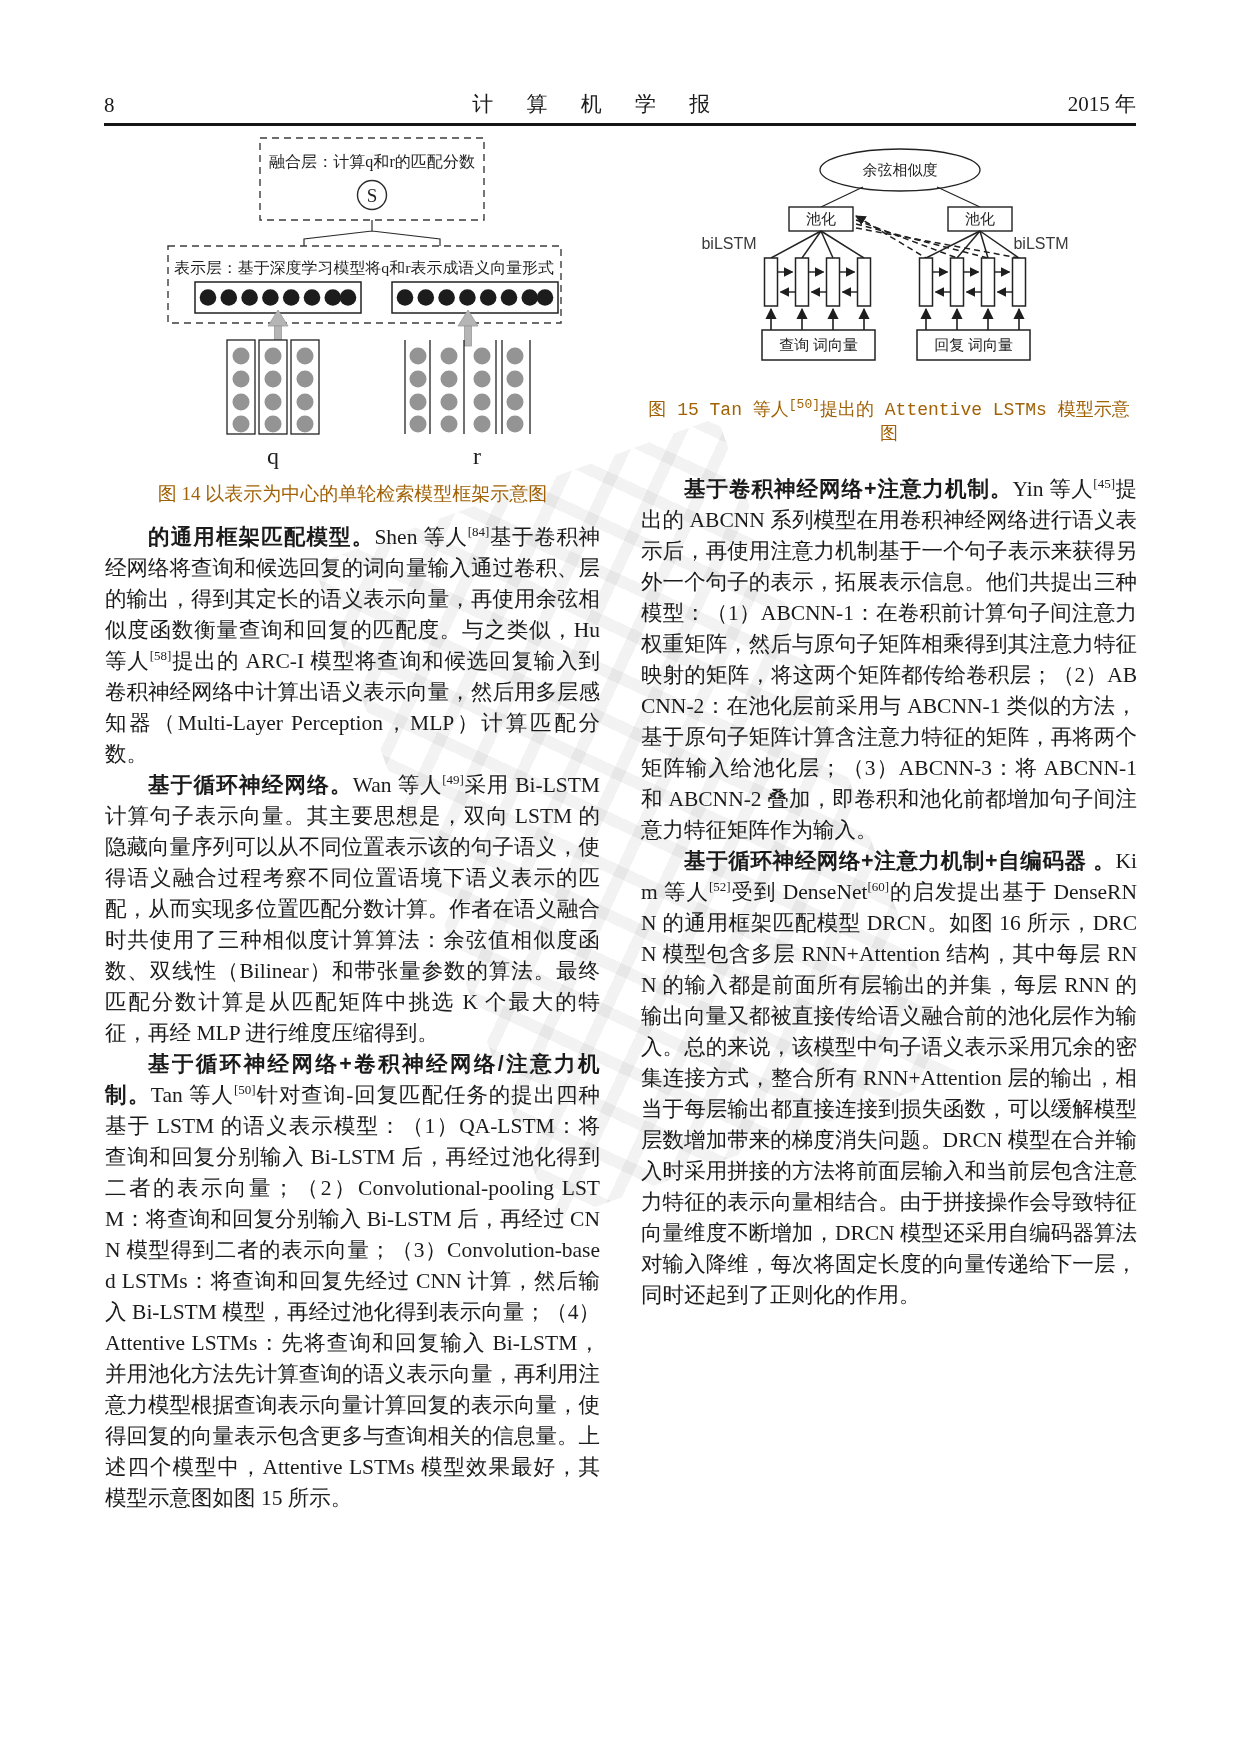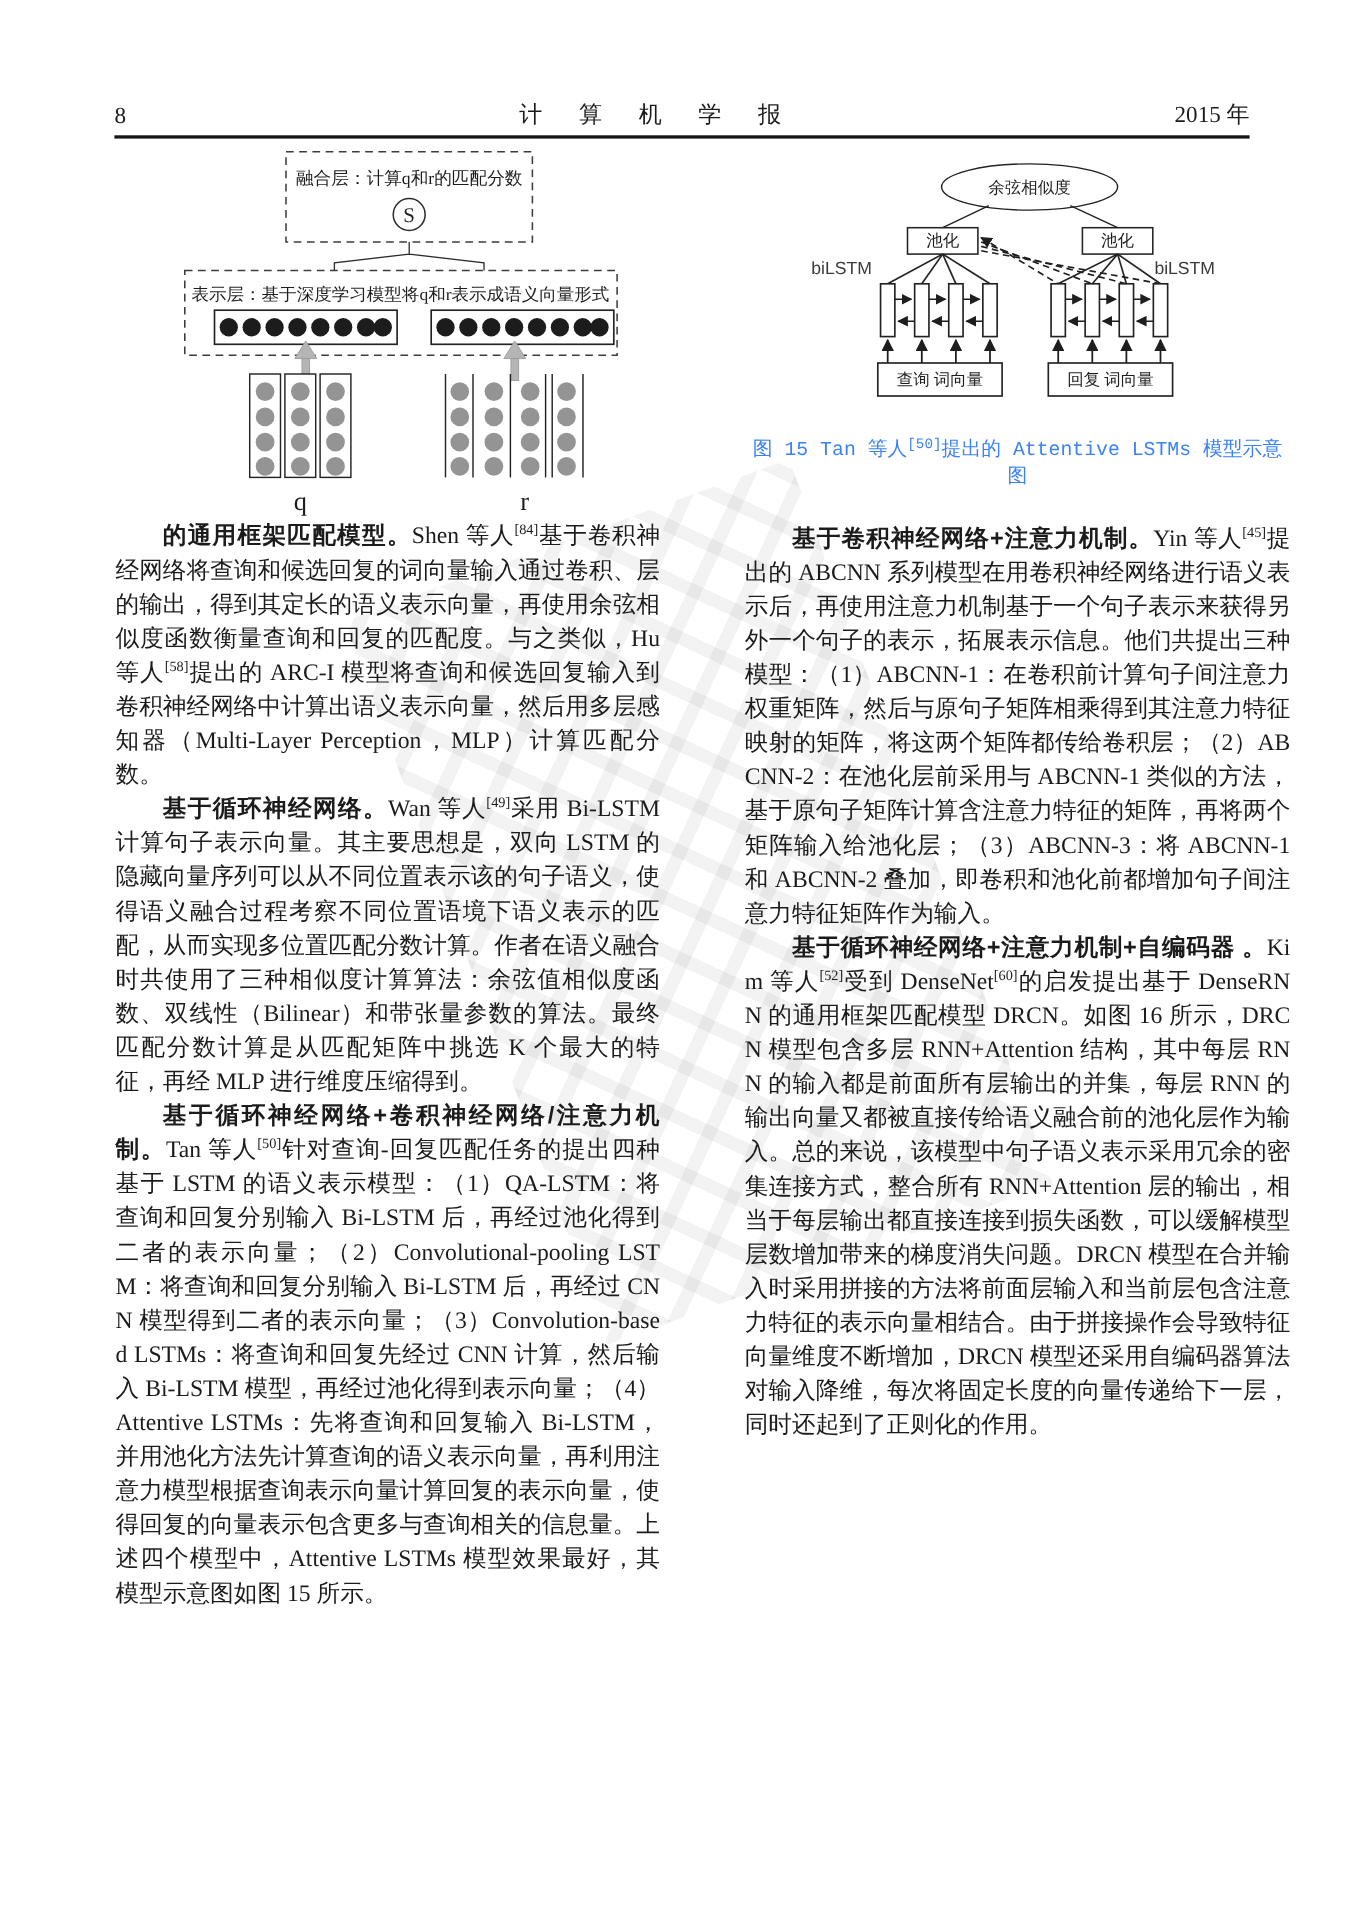--- a/index.html
+++ b/index.html
@@ -12,24 +12,24 @@
   .page-header{
     position:absolute;left:104px;top:84px;width:1032px;height:42px;
     border-bottom:3px solid #161616;
     display:flex;align-items:flex-end;justify-content:space-between;
     font-size:21px;padding-bottom:5px;box-sizing:border-box;
   }
   .journal-title{letter-spacing:14px;text-indent:14px;}
   
   .col{position:absolute;top:134px;}
   .col-left{left:105px;width:495px;}
-  .col-right{left:641px;width:496px;margin-left:36px;}
+  .col-right{left:641px;width:496px;}
   .fig-svg{display:block;margin:0 auto;}
   .fig-caption{
-    text-align:center;font-size:19px;color:#3b82f6;
+    text-align:center;font-size:19px;color:#a16207;
     margin:10px 0 16px 0;line-height:24px;
   }
   .fig-caption sup{font-size:12px;line-height:0;}
   .caption-15{margin:16px 0 28px 0;font-family:"Liberation Mono","DejaVu Sans Mono",monospace;font-size:18px;}
   .body-para{
     margin:0;font-size:21.5px;line-height:31px;
     text-align:justify;text-indent:2em;word-break:break-all;
   }
   .seg-bold{font-family:"Liberation Sans","DejaVu Sans",sans-serif;font-weight:700;letter-spacing:0.5px;}
   sup.seg-sup{font-size:13px;line-height:0;}
@@ -151,20 +151,21 @@
         <circle cx="410" cy="222" r="8.5"></circle>
           <circle cx="410" cy="245" r="8.5"></circle>
           <circle cx="410" cy="268" r="8.5"></circle>
           <circle cx="410" cy="290" r="8.5"></circle>
       </g>
     </g>
     <text x="168" y="330" font-size="24" text-anchor="middle">q</text>
     <text x="372" y="330" font-size="24" text-anchor="middle">r</text>
   </svg>
 
+  <div class="fig-caption">图 14  以表示为中心的单轮检索模型框架示意图</div>
 
   <div>
       <p class="body-para"><b class="seg-bold">的通用框架匹配模型。</b><span>Shen 等人</span><sup class="seg-sup">[84]</sup><span>基于卷积神经网络将查询和候选回复的词向量输入通过卷积、层的输出，得到其定长的语义表示向量，再使用余弦相似度函数衡量查询和回复的匹配度。与之类似，Hu 等人</span><sup class="seg-sup">[58]</sup><span>提出的 ARC-I 模型将查询和候选回复输入到卷积神经网络中计算出语义表示向量，然后用多层感知器（Multi-Layer Perception，MLP）计算匹配分数。</span></p>
       <p class="body-para"><b class="seg-bold">基于循环神经网络。</b><span>Wan 等人</span><sup class="seg-sup">[49]</sup><span>采用 Bi-LSTM 计算句子表示向量。其主要思想是，双向 LSTM 的隐藏向量序列可以从不同位置表示该的句子语义，使得语义融合过程考察不同位置语境下语义表示的匹配，从而实现多位置匹配分数计算。作者在语义融合时共使用了三种相似度计算算法：余弦值相似度函数、双线性（Bilinear）和带张量参数的算法。最终匹配分数计算是从匹配矩阵中挑选 K 个最大的特征，再经 MLP 进行维度压缩得到。</span></p>
       <p class="body-para"><b class="seg-bold">基于循环神经网络+卷积神经网络/注意力机制。</b><span>Tan 等人</span><sup class="seg-sup">[50]</sup><span>针对查询-回复匹配任务的提出四种基于 LSTM 的语义表示模型：（1）QA-LSTM：将查询和回复分别输入 Bi-LSTM 后，再经过池化得到二者的表示向量；（2）Convolutional-pooling LSTM：将查询和回复分别输入 Bi-LSTM 后，再经过 CNN 模型得到二者的表示向量；（3）Convolution-based LSTMs：将查询和回复先经过 CNN 计算，然后输入 Bi-LSTM 模型，再经过池化得到表示向量；（4）Attentive LSTMs：先将查询和回复输入 Bi-LSTM，并用池化方法先计算查询的语义表示向量，再利用注意力模型根据查询表示向量计算回复的表示向量，使得回复的向量表示包含更多与查询相关的信息量。上述四个模型中，Attentive LSTMs 模型效果最好，其模型示意图如图 15 所示。</span></p>
     </div>
 </div>
 
 <div class="col col-right">
 

